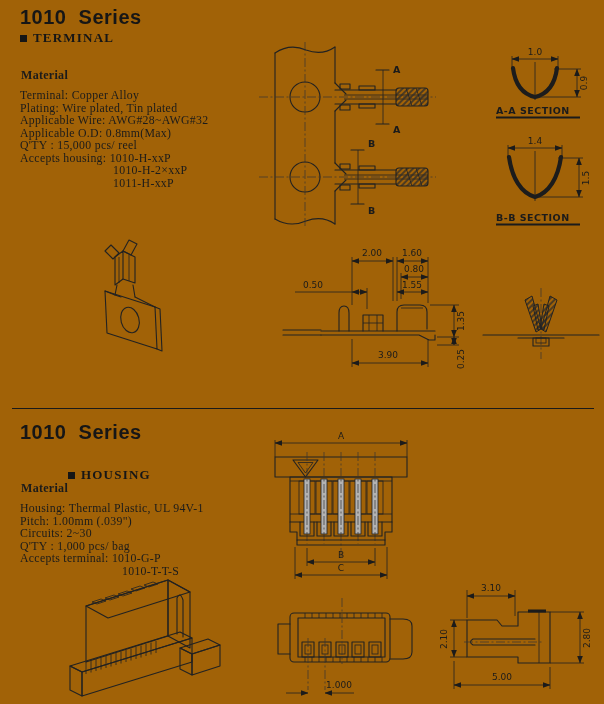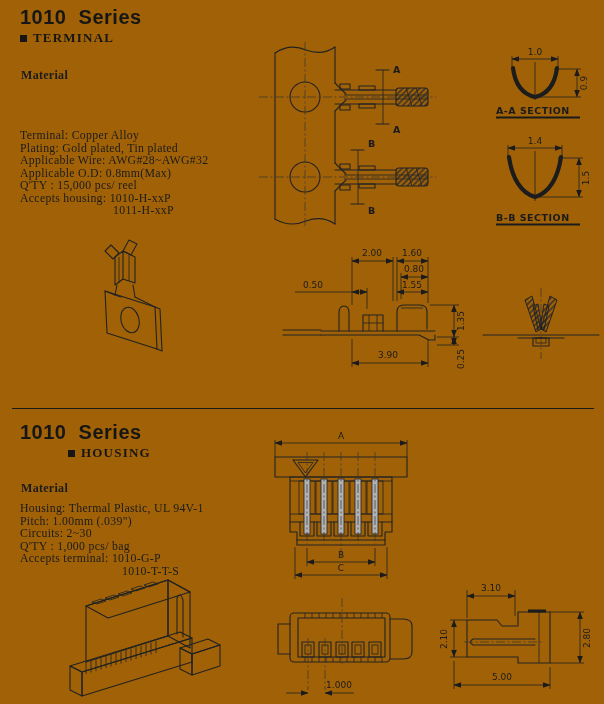--- a/index.html
+++ b/index.html
@@ -43,27 +43,28 @@
     </defs>
   </svg>
 
   <div class="title" style="left:20px; top:6px;">1010  Series</div>
   <div class="subtitle" style="left:20px; top:30px;">
     <span class="sq"></span>
     <span>TERMINAL</span>
   </div>
 
   <div class="mat-h" style="left:21px; top:68px;">Material</div>
-  <div class="mat" style="left:20px; top:89px;margin-top:40px;">
+  <div class="mat" style="left:20px; top:89px;">
     <div>Terminal: Copper Alloy</div>
-    <div>Plating: Gold plated, Tin plated</div>
+    <div>Plating: Wire plated, Tin plated</div>
     <div>Applicable Wire: AWG#28~AWG#32</div>
     <div>Applicable O.D: 0.8mm(Max)</div>
     <div>Q'TY : 15,000 pcs/ reel</div>
     <div>Accepts housing: 1010-H-xxP</div>
+    <div class="cont-t">1010-H-2×xxP</div>
     <div class="cont-t">1011-H-xxP</div>
   </div>
 
   <svg style="left:256px; top:40px;" width="205" height="190" viewBox="0 0 205 190">
     <path class="ln" d="M19,13 Q34,3 50,10 Q66,16 79,7"></path>
     <path class="ln" d="M19,179 Q34,188 50,181 Q66,175 79,184"></path>
     <line class="ln" x1="19" y1="13" x2="19" y2="179"></line>
     <line class="ln" x1="79" y1="7" x2="79" y2="43"></line>
     <line class="ln" x1="79" y1="71" x2="79" y2="123"></line>
     <line class="ln" x1="79" y1="151" x2="79" y2="184"></line>
@@ -218,21 +219,21 @@
     <polygon points="71,23 66,21 62,45 66,47" fill="url(#hatch)" stroke="#222" stroke-width="1"></polygon>
     <line class="ln" x1="5" y1="52" x2="121" y2="52"></line>
     <line class="ln" x1="40" y1="55" x2="86" y2="55"></line>
     <rect class="ln" x="55" y="55" width="16" height="8"></rect>
     <rect class="thin" x="58" y="55" width="10" height="5"></rect>
   </svg>
 
   <div class="divider"></div>
 
   <div class="title" style="left:20px; top:421px;">1010  Series</div>
-  <div class="subtitle" style="left:20px; top:445px;padding-left:48px;">
+  <div class="subtitle" style="left:20px; top:467px;padding-left:48px;">
     <span class="sq"></span>
     <span>HOUSING</span>
   </div>
 
   <div class="mat-h" style="left:21px; top:481px;">Material</div>
   <div class="mat" style="left:20px; top:502px;">
     <div>Housing: Thermal Plastic, UL 94V-1</div>
     <div>Pitch: 1.00mm (.039")</div>
     <div>Circuits: 2~30</div>
     <div>Q'TY : 1,000 pcs/ bag</div>

